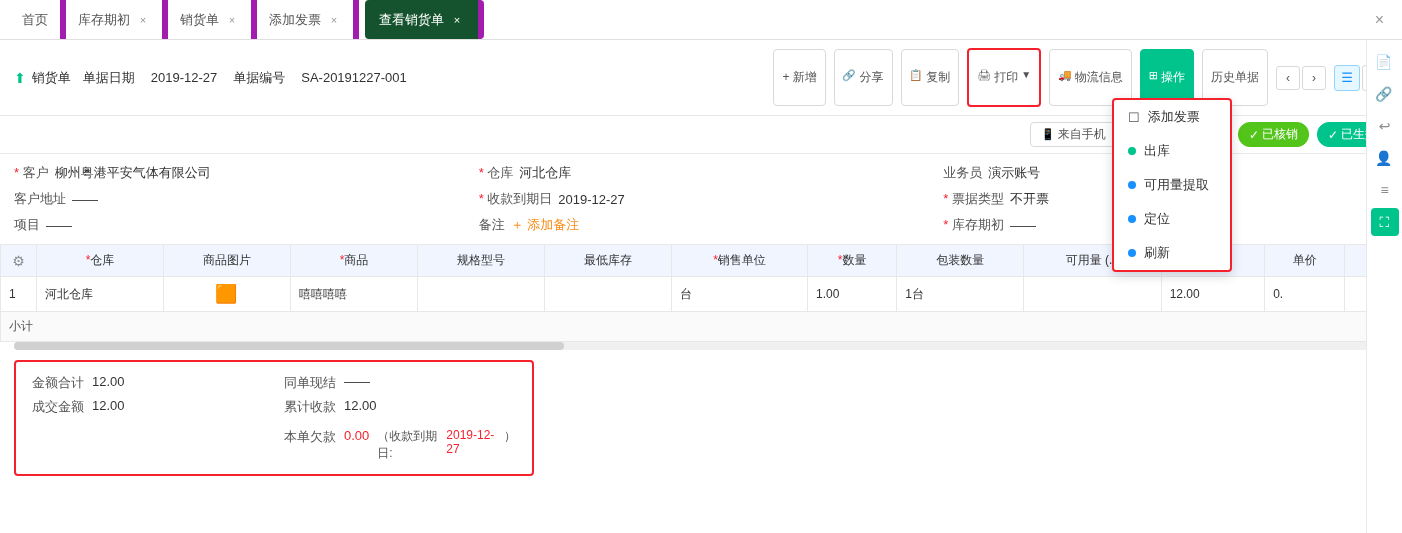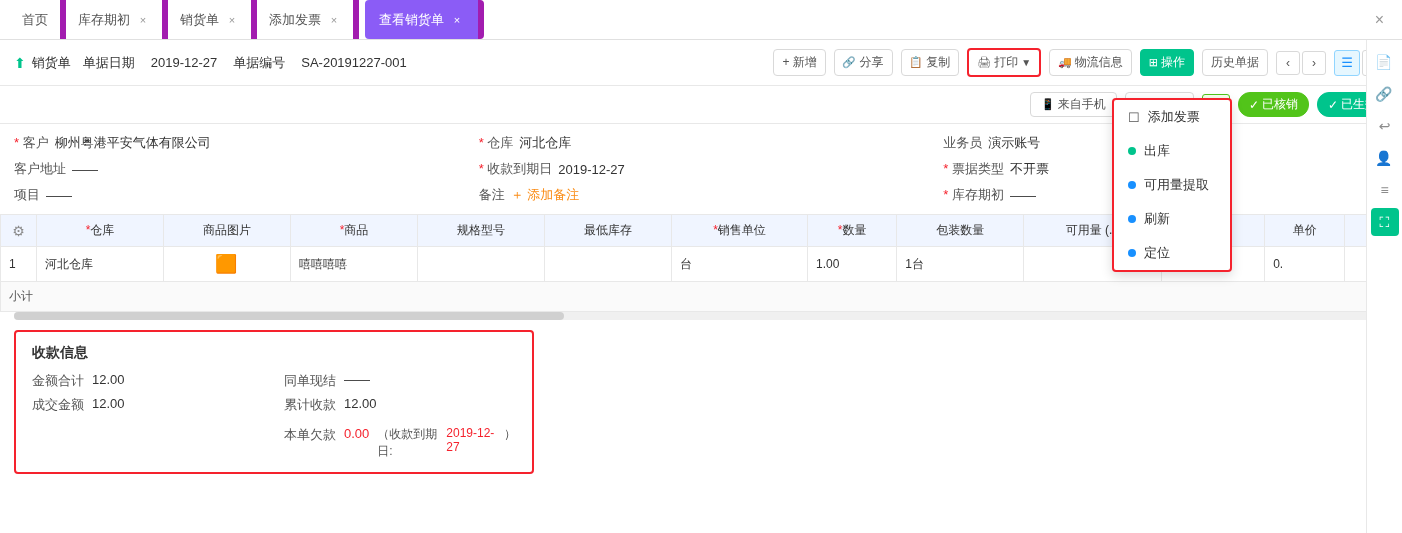--- a/index.html
+++ b/index.html
@@ -13,21 +13,21 @@
     .tab {
       display: flex; align-items: center; padding: 0 12px; height: 100%;
       cursor: pointer; font-size: 13px; color: #555; border-right: 6px solid #a21caf;
       white-space: nowrap;
     }
     .tab-close {
       margin-left: 6px; color: #999; font-size: 11px; cursor: pointer;
       width: 14px; height: 14px; display: flex; align-items: center; justify-content: center;
       border-radius: 50%;
     }
-    .tab.highlight { background: #8b5cf6; color: #fff; border-radius: 4px; padding: 0 14px; margin-left: 6px; }
+    .tab.highlight { background: #14532d; color: #fff; border-radius: 4px; padding: 0 14px; margin-left: 6px; }
     .tab.highlight .tab-close { color: #fff; }
     .global-close {
       margin-left: auto; font-size: 16px; color: #999; cursor: pointer; padding: 0 8px;
     }
 
     
     .main-area {
       background: #fff; margin: 0; height: calc(533px - 40px); overflow: hidden; position: relative;
     }
 
@@ -35,21 +35,21 @@
     .doc-header {
       display: flex; align-items: center; padding: 8px 14px; border-bottom: 1px solid #e8e8e8;
       background: #fff;
     }
     .doc-title { display: flex; align-items: center; gap: 6px; font-size: 13px; color: #333; }
     .doc-title-icon { color: #00c48c; font-size: 14px; }
     .doc-meta { display: flex; align-items: center; gap: 16px; margin-left: 12px; font-size: 13px; color: #555; }
     .doc-meta span { color: #333; }
     .toolbar { margin-left: auto; display: flex; align-items: center; gap: 8px; }
     .toolbar-btn {
-      display: flex; align-items: center; gap: 3px; padding: 4px 8px; border: 1px solid #d9d9d9;
+      display: flex; align-items: flex-start; gap: 3px; padding: 19px 8px; border: 1px solid #d9d9d9;
       border-radius: 4px; cursor: pointer; font-size: 12px; background: #fff; color: #555;
       white-space: nowrap;
     }
     .toolbar-btn.active { border: 2px solid #f5222d; color: #555; }
     .toolbar-btn.teal-fill { background: #00c48c; color: #fff; border-color: #00c48c; }
     .nav-arrows { display: flex; gap: 2px; }
     .nav-arrow { width: 24px; height: 24px; border: 1px solid #d9d9d9; border-radius: 3px; display: flex; align-items: center; justify-content: center; cursor: pointer; font-size: 12px; color: #555; }
     .view-icons { display: flex; gap: 2px; }
     .view-icon { width: 26px; height: 26px; border: 1px solid #d9d9d9; border-radius: 3px; display: flex; align-items: center; justify-content: center; cursor: pointer; color: #555; }
     .view-icon.active { background: #e6f7ff; border-color: #91d5ff; color: #1890ff; }
@@ -319,21 +319,20 @@
           </tr>
         </tbody>
       </table>
     </div>
 
     <div style="height:8px; background:#f0f0f0; margin:0 14px 4px; border-radius:4px; position:relative;">
       <div style="position:absolute; left:0; top:0; width:40%; height:100%; background:#d0d0d0; border-radius:4px;"></div>
     </div>
 
     <div class="bottom-info">
-      <div class="bottom-info-title">收款信息</div>
       <div class="bottom-grid">
         <div>
           <div class="info-row">
             <span class="info-label">金额合计</span>
             <span class="info-value">12.00</span>
           </div>
           <div class="info-row" style="margin-top:6px;">
             <span class="info-label">成交金额</span>
             <span class="info-value">12.00</span>
           </div>
@@ -375,22 +374,22 @@
       <div class="dropdown-item">
         <span class="d-dot" style="background:#00c48c;"></span>
         <span>出库</span>
       </div>
       <div class="dropdown-item">
         <span class="d-dot" style="background:#1890ff;"></span>
         <span>可用量提取</span>
       </div>
       <div class="dropdown-item">
         <span class="d-dot" style="background:#1890ff;"></span>
+        <span>定位</span>
+      </div>
+      <div class="dropdown-item">
+        <span class="d-dot" style="background:#1890ff;"></span>
         <span>刷新</span>
-      </div>
-      <div class="dropdown-item">
-        <span class="d-dot" style="background:#1890ff;"></span>
-        <span>定位</span>
       </div>
     </div>
 
   </div>
 </div>
 
 </body></html>

